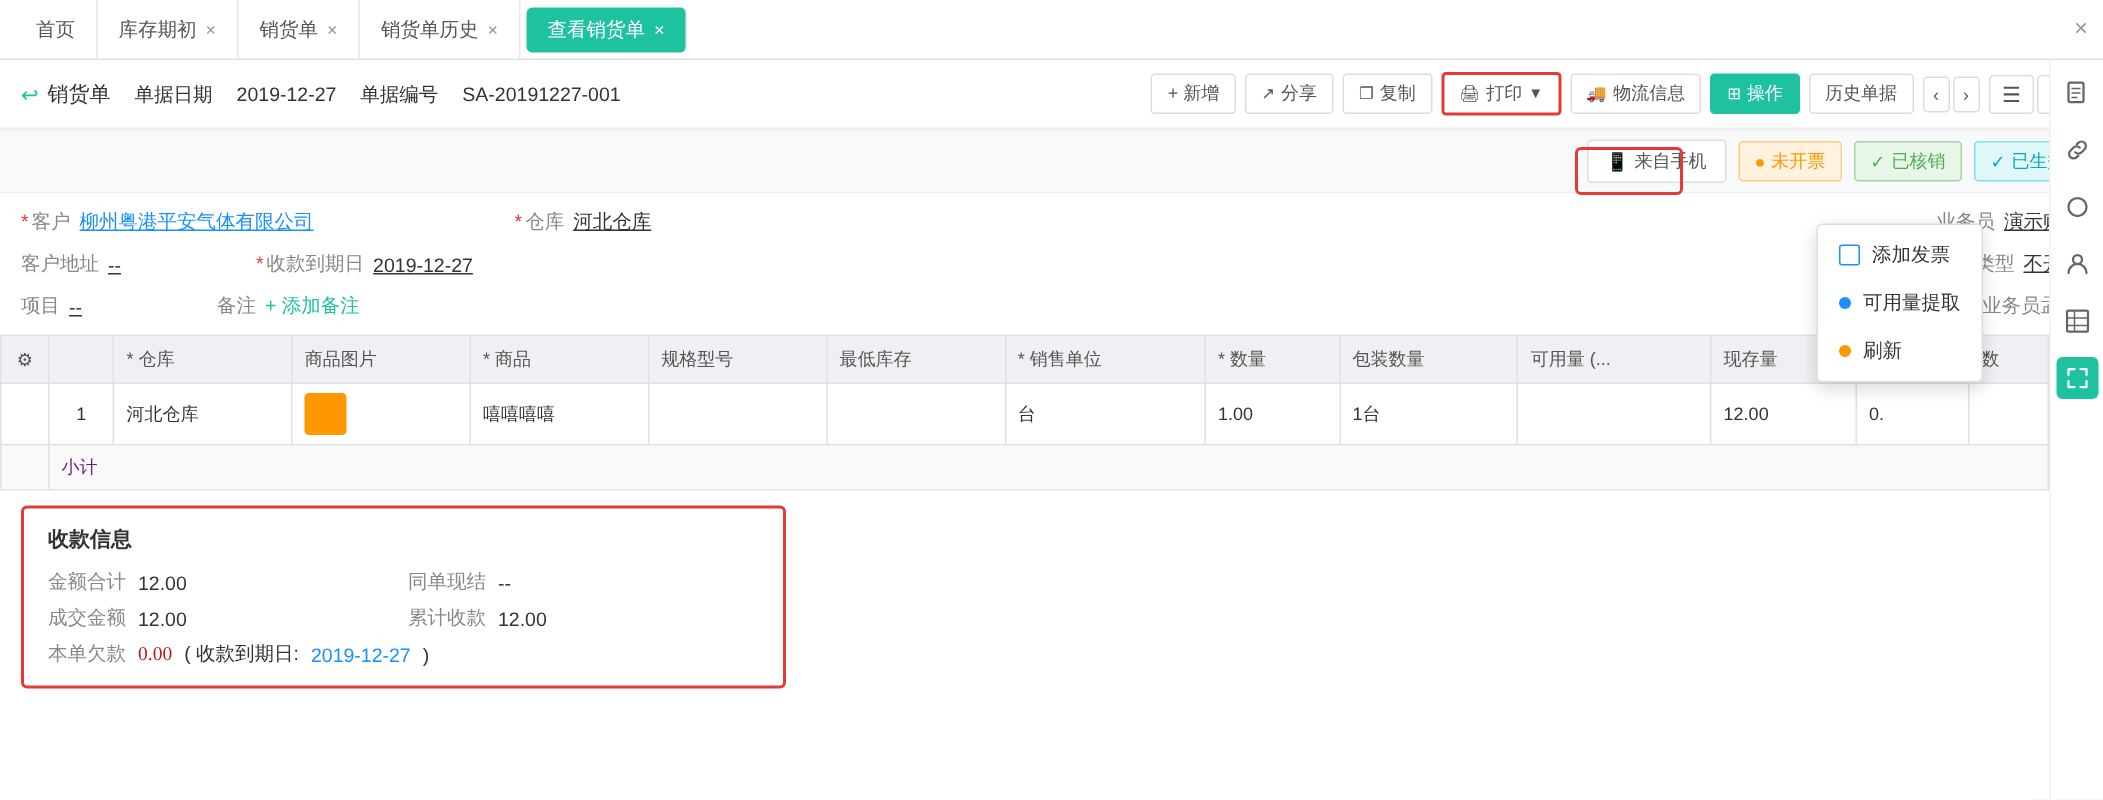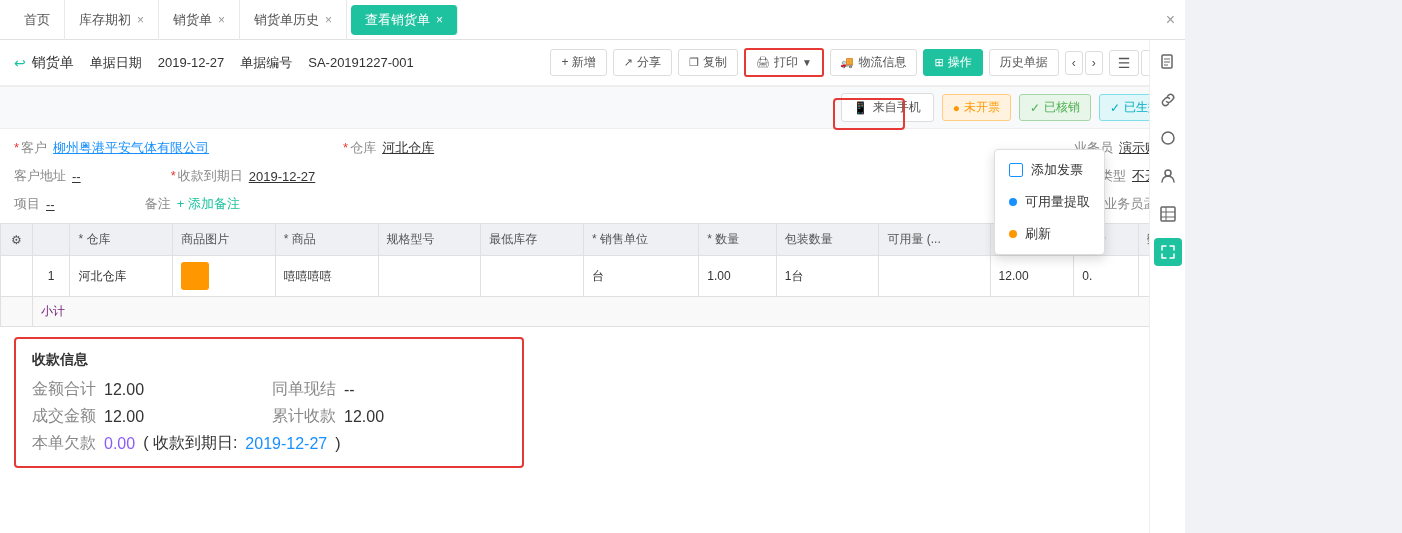--- a/index.html
+++ b/index.html
@@ -78,24 +78,24 @@
     .col-settings { width: 32px; text-align: center; }
     .product-img { width: 28px; height: 28px; background: #ff9800; border-radius: 3px; display: flex; align-items: center; justify-content: center; }
 
     
     .summary-box {
       border: 2px solid #e53935; border-radius: 4px; margin: 10px 14px; padding: 12px 16px;
       background: #fff; width: 510px;
     }
     .summary-title { font-size: 14px; font-weight: bold; margin-bottom: 10px; color: #333; }
     .summary-grid { display: grid; grid-template-columns: 1fr 1fr; gap: 6px; }
-    .summary-item { display: flex; align-items: center; gap: 8px; font-size: 16px; }
+    .summary-item { display: flex; align-items: center; gap: 8px; font-size: 13px; }
     .summary-label { color: #888; }
     .summary-value { color: #333; }
-    .summary-value.red { color: #8b5cf6; }
+    .summary-value.red { color: #b91c1c; font-family: Liberation Serif, serif; }
     .summary-value.blue { color: #1890ff; }
 
     
     .right-sidebar {
       position: absolute; right: 0; top: 0; bottom: 0; width: 36px;
       background: #fff; border-left: 1px solid #eee;
       display: flex; flex-direction: column; align-items: center; padding: 8px 0; gap: 10px;
     }
     .sidebar-icon {
       width: 28px; height: 28px; display: flex; align-items: center; justify-content: center;
@@ -115,21 +115,21 @@
     }
     .dropdown-item .dot { width: 8px; height: 8px; border-radius: 50%; }
     .dropdown-item .dot.teal { background: #1ec29f; }
     .dropdown-item .dot.blue { background: #1890ff; }
     .dropdown-item .dot.orange { background: #ff9800; }
     .dropdown-item .icon-sq { width: 14px; height: 14px; border: 1px solid #1890ff; border-radius: 2px; }
   </style>
 </head>
 <body>
 
-<div style="width:1185px; height:533px; overflow:hidden; position:relative; background:#f0f2f5;">
+<div style="width:1402px; height:533px; overflow:hidden; position:relative; background:#f0f2f5;">
 
   <div class="tab-bar">
     <div class="tab-item">
       <span>首页</span>
     </div>
     <div class="tab-item">
       <span>库存期初</span>
       <span class="close-btn">×</span>
     </div>
     <div class="tab-item">

